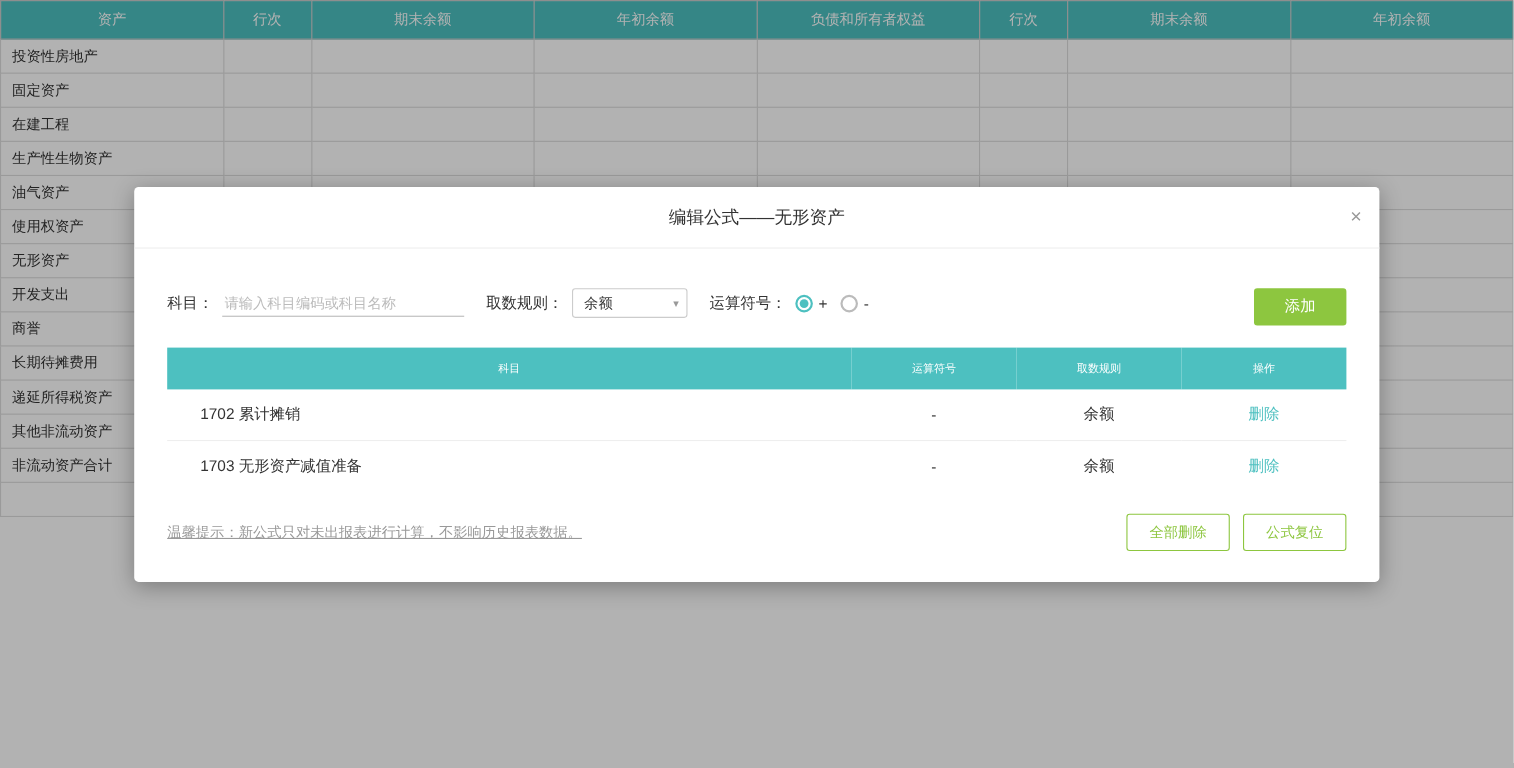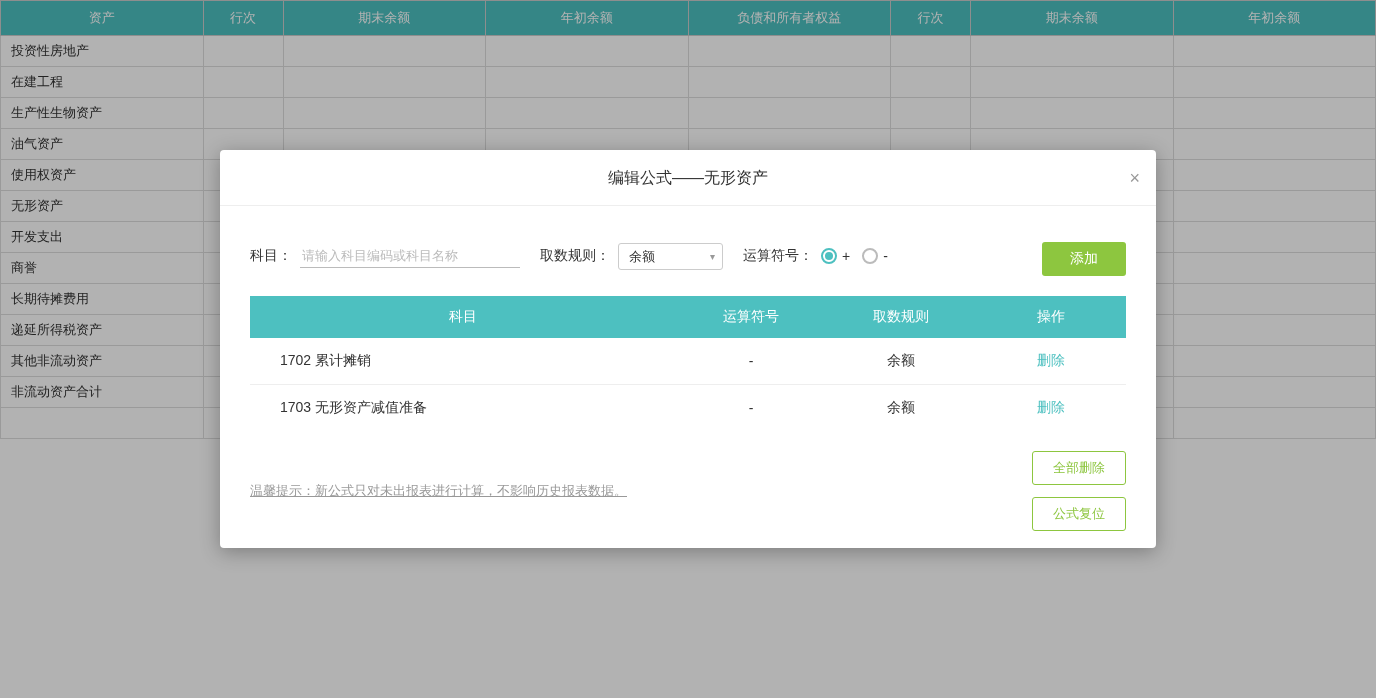--- a/index.html
+++ b/index.html
@@ -60,25 +60,25 @@
       display: flex;
       align-items: center;
       justify-content: center;
       z-index: 10;
     }
 
     
     .modal {
       background: #fff;
       border-radius: 4px;
-      width: 936px;
+      width: 1132px;
       max-width: 95%;
       box-shadow: 0 4px 20px rgba(0,0,0,0.3);
       position: relative;
-      padding: 0 0 17px 0;
+      padding: 0 0 28px 0;
     }
 
     .modal-header {
       display: flex;
       align-items: center;
       justify-content: center;
       padding: 18px 20px 16px;
       position: relative;
       border-bottom: 1px solid #eee;
       margin-bottom: 0;
@@ -228,21 +228,21 @@
       width: 100%;
       border-collapse: collapse;
     }
 
     .inner-table thead tr th {
       background: #4dc0c0;
       color: #fff;
       text-align: center;
       padding: 12px 8px;
       font-weight: normal;
-      font-size: 14px;
+      font-size: 10px;
     }
 
     .inner-table tbody tr {
       border-bottom: 1px solid #eee;
     }
 
     .inner-table tbody tr:last-child {
       border-bottom: none;
     }
 
@@ -275,21 +275,20 @@
 
     .warning-text {
       color: #999;
       font-size: 13px;
       text-decoration: underline;
     }
 
     .footer-btns {
       display: flex;
       gap: 12px;
-      flex-direction: column;
     }
 
     .outline-btn {
       background: #fff;
       border: 1px solid #8dc63f;
       color: #8dc63f;
       border-radius: 3px;
       padding: 7px 20px;
       font-size: 13px;
       cursor: pointer;
@@ -308,20 +307,30 @@
         <th>年初余额</th>
         <th>负债和所有者权益</th>
         <th style="width:80px">行次</th>
         <th>期末余额</th>
         <th>年初余额</th>
       </tr>
     </thead>
     <tbody id="bg-tbody">
         <tr>
     <td class="left-td">投资性房地产</td>
+    <td></td>
+    <td></td>
+    <td></td>
+    <td class="left-td"></td>
+    <td></td>
+    <td></td>
+    <td></td>
+  </tr>
+        <tr>
+    <td class="left-td">固定资产</td>
     <td></td>
     <td></td>
     <td></td>
     <td class="left-td"></td>
     <td></td>
     <td></td>
     <td></td>
   </tr>
         <tr>
     <td class="left-td">在建工程</td>

